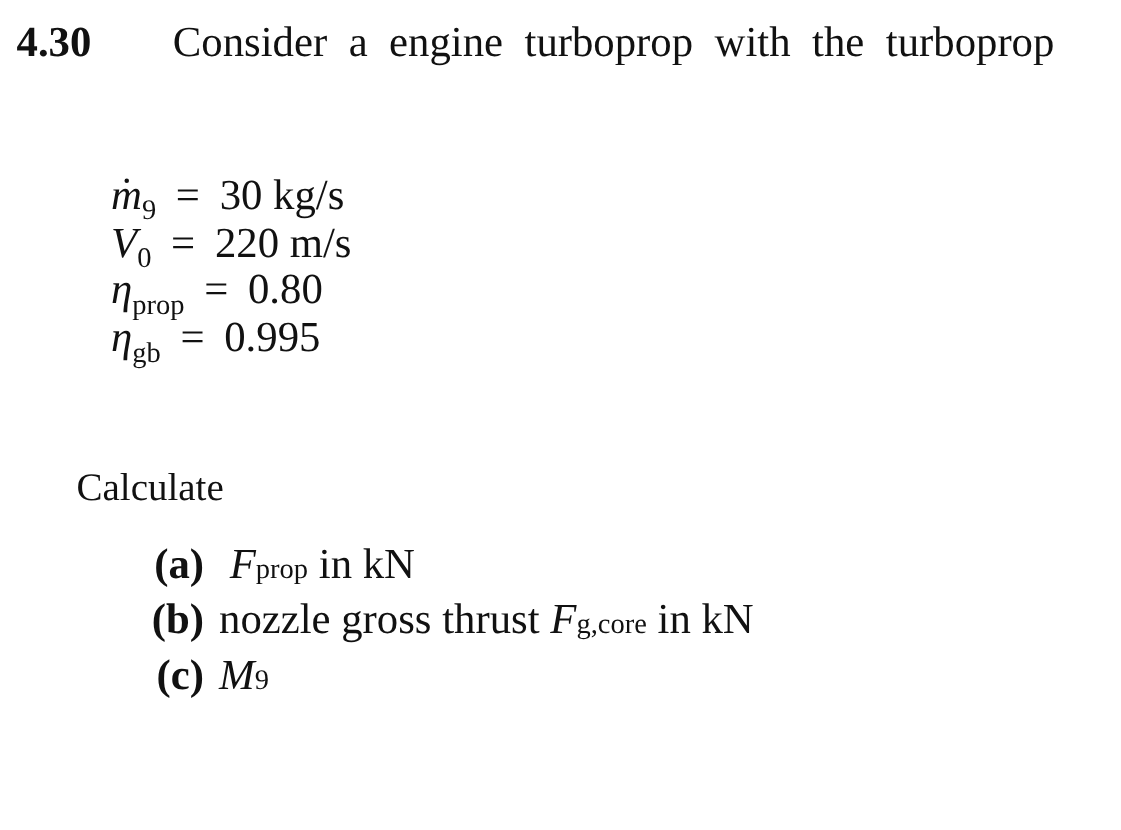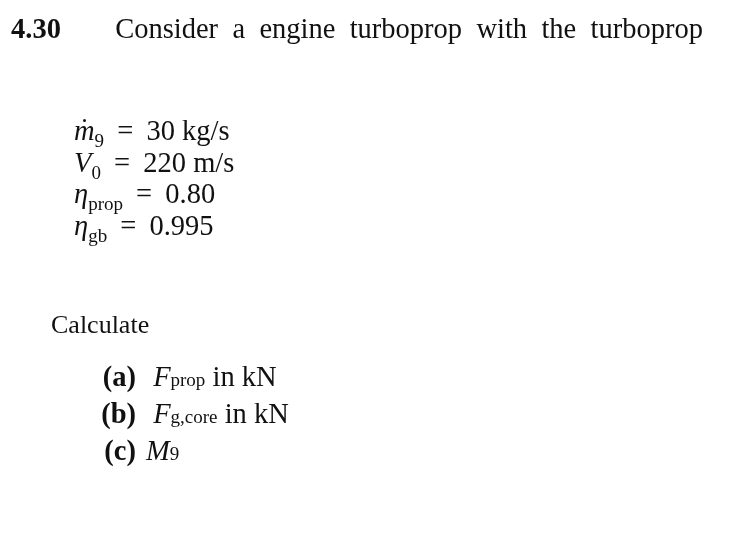--- a/index.html
+++ b/index.html
@@ -83,21 +83,21 @@
 
   <div class="calc">Calculate</div>
 
   <div class="parts">
     <div class="part">
       <span class="plabel">(a)</span>
       &nbsp;<span class="sym">F</span><sub>prop</sub>&nbsp;<span>in kN</span>
     </div>
     <div class="part">
       <span class="plabel">(b)</span>
-      &nbsp;<span class="sym">F</span><sub>g,core</sub>&nbsp;<span>in kN</span>
+      <span>nozzle gross thrust</span>&nbsp;<span class="sym">F</span><sub>g,core</sub>&nbsp;<span>in kN</span>
     </div>
     <div class="part">
       <span class="plabel">(c)</span>
       <span class="sym">M</span>
         <sub>9</sub>
     </div>
   </div>
 
 </div>
 

